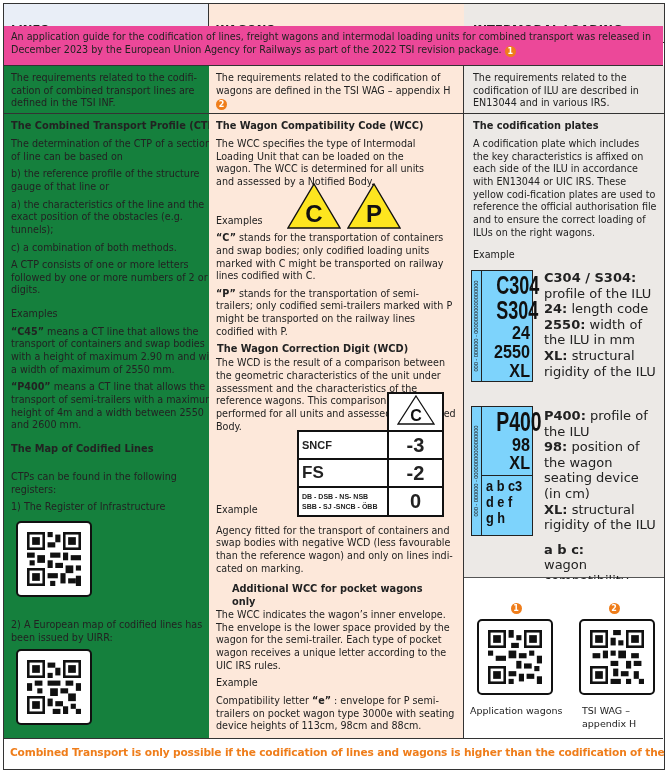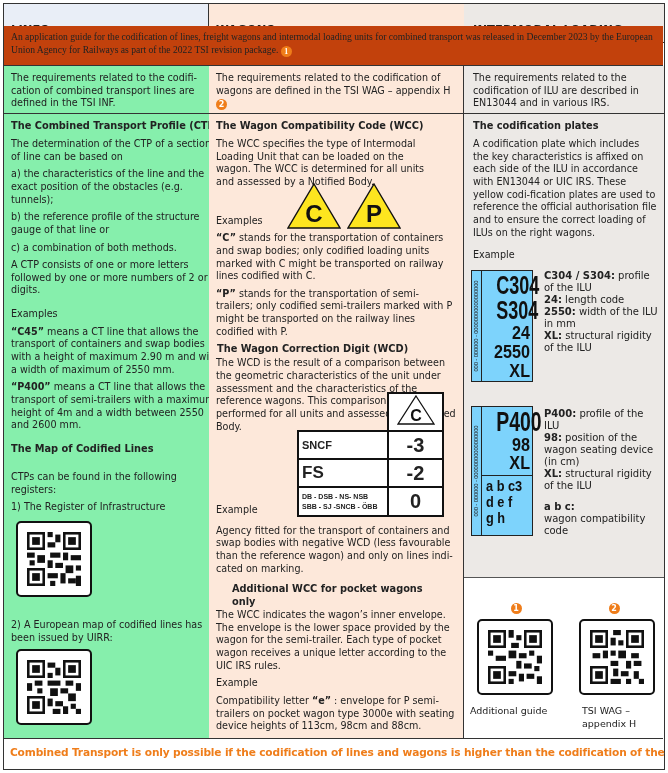--- a/index.html
+++ b/index.html
@@ -6,42 +6,42 @@
   body {
     width: 668px; height: 773px; background: #ffffff;
     font-family: "DejaVu Sans", sans-serif; color: #222;
     font-size: 9.6px; line-height: 1.32; overflow: hidden; position: relative;
   }
   .frame { position: absolute; left: 3px; top: 3px; width: 662px; height: 767px; border: 1.5px solid #333; }
   .hdr { position: absolute; top: 0; height: 22px; border-bottom: 1.5px solid #333; font-weight: bold; font-size: 11.5px; padding: 19px 7px; letter-spacing: 0.1px; }
   .hdr.lines { left: 0; width: 205px; background: #e9eef7; border-right: 1.5px solid #333; }
   .hdr.wagons { left: 205px; width: 277px; background: #fde8da; border-right: 1.5px solid #333; }
   .hdr.ilu { left: 460px; width: 200px; background: #ece9e6; padding-left: 9px; }
-  .intro { position: absolute; top: 22px; left: 0; width: 659px; height: 40px; padding: 5px 7px; border-bottom: 1.5px solid #333; background: #c2410c; font-family: Liberation Serif, serif; }
+  .intro { position: absolute; top: 22px; left: 0; width: 659px; height: 40px; padding: 5px 7px; border-bottom: 1.5px solid #333; background: #ec4899; }
   .num { display: inline-block; width: 11px; height: 11px; border-radius: 50%; background: #ef7d1a; color: #fff; font-size: 8px; font-weight: bold; text-align: center; line-height: 11px; vertical-align: -1px; }
   .col { position: absolute; padding: 6px 7px; }
   .req { top: 62px; height: 48px; border-bottom: 1.5px solid #333; }
-  .c1 { left: 0; width: 224px; background: #86efac; border-right: 1.5px solid #333; }
+  .c1 { left: 0; width: 224px; background: #15803d; border-right: 1.5px solid #333; }
   .c2 { left: 205px; width: 255px; background: #fde8da; border-right: 1.5px solid #333; }
   .c3 { left: 460px; width: 200px; background: #ece9e6; padding-left: 9px; }
   .body1 { top: 110px; height: 624px; }
   .body2 { top: 110px; height: 624px; }
   .body3 { top: 110px; height: 464px; border-bottom: 1.5px solid #555; }
   .body3b { position: absolute; left: 460px; top: 575px; width: 200px; height: 159px; background: #fff; }
   h3 { font-size: 9.8px; font-weight: bold; margin-bottom: 5px; }
   p { margin-bottom: 5px; }
   b { font-weight: bold; }
   .qr { width: 64px; height: 64px; border: 2.5px solid #111; border-radius: 5px; background: #fff; padding: 7px; }
   .qr svg { width: 100%; height: 100%; display: block; }
   .tri-row { position: absolute; left: 78px; top: 69px; display: flex; gap: 6px; }
   .plate { position: absolute; background: #7dd3fc; border: 1px solid #222; }
   .plate .strip { position: absolute; left: 0; top: 0; bottom: 0; width: 10px; border-right: 1px solid #222; }
   .plate .strip span { position: absolute; left: 50%; top: 50%; transform: translate(-50%,-50%) rotate(-90deg); font-size: 6px; white-space: nowrap; font-family: "Liberation Sans Narrow","Liberation Sans", sans-serif; letter-spacing: -0.2px; }
   .plate .main { position: absolute; left: 11px; right: 2px; text-align: right; font-family: "Liberation Sans", sans-serif; font-weight: bold; color: #111; transform-origin: right top; }
-  .plate-desc { position: absolute; font-size: 10px; line-height: 1.2; }
+  .plate-desc { position: absolute; font-size: 13px; line-height: 1.2; }
   .wcd { position: absolute; left: 88px; top: 278px; }
   .wcd table { border-collapse: collapse; font-family: "Liberation Sans", sans-serif; font-weight: bold; }
   .wcd td { border: 2px solid #111; background: #fff; }
   .footer { position: absolute; left: 0; top: 734px; width: 659px; height: 30px; border-top: 1.5px solid #333; padding: 7px 6px; color: #ef7d1a; font-weight: bold; font-size: 10.6px; background: #fff; white-space: nowrap; letter-spacing: -0.15px; }
   .qrlbl { font-size: 9.5px; }
 </style>
 </head>
 <body>
 
 <div class="frame">
@@ -58,22 +58,22 @@
   <div class="col req c1">The requirements related to the codifi-cation of combined transport lines are defined in the TSI INF.</div>
   <div class="col req c2">
     <span>The requirements related to the codification of wagons are defined in the TSI WAG – appendix H</span>
     <span class="num">2</span>
   </div>
   <div class="col req c3">The requirements related to the codification of ILU are described in EN13044 and in various IRS.</div>
 
   <div class="col c1 body1">
     <h3>The Combined Transport Profile (CTP)</h3>
     <p>The determination of the CTP of a section of line can be based on</p>
+    <p>b) the reference profile of the structure gauge of that line or</p>
     <p>a) the characteristics of the line and the exact position of the obstacles (e.g. tunnels);</p>
-    <p>b) the reference profile of the structure gauge of that line or</p>
     <p>c) a combination of both methods.</p>
     <p>A CTP consists of one or more letters followed by one or more numbers of 2 or 3 digits.</p>
     <p style="margin-top:11px">Examples</p>
     <p><b>“C45”</b><span> means a CT line that allows the transport of containers and swap bodies with a height of maximum 2.90 m and with a width of maximum of 2550 mm.</span></p>
     <p><b>“P400”</b><span> means a CT line that allows the transport of semi-trailers with a maximum height of 4m and a width between 2550 and 2600 mm.</span></p>
     <h3 style="margin:11px 0 15px">The Map of Codified Lines</h3>
     <p>CTPs can be found in the following registers:</p>
     <p>1) The Register of Infrastructure</p>
     <div class="qr" style="margin:7px 0 0 5px; width:76px; height:76px; padding:9px">
       <svg viewBox="0 0 21 21">
@@ -280,21 +280,21 @@
             <rect x="14" y="13" width="3" height="2"></rect>
             <rect x="18" y="14" width="2" height="2"></rect>
             <rect x="8" y="16" width="3" height="2"></rect>
             <rect x="12" y="17" width="2" height="3"></rect>
             <rect x="15" y="17" width="3" height="2"></rect>
             <rect x="19" y="18" width="2" height="3"></rect>
             <rect x="8" y="19" width="2" height="2"></rect>
       </g>
         </svg>
     </div>
-    <div class="qrlbl" style="position:absolute; left:6px; top:126px">Additional guide</div>
+    <div class="qrlbl" style="position:absolute; left:6px; top:126px">Application wagons</div>
 
     <div style="position:absolute; left:110px; top:22px; width:80px; text-align:center">
       <span class="num">2</span>
     </div>
     <div class="qr" style="position:absolute; left:115px; top:40px; width:76px; height:76px; padding:9px">
       <svg viewBox="0 0 21 21">
           <g fill="#111">
         <rect x="0" y="0" width="7" height="7"></rect>
             <rect x="1" y="1" width="5" height="5" fill="#fff"></rect>
             <rect x="2" y="2" width="3" height="3"></rect>

